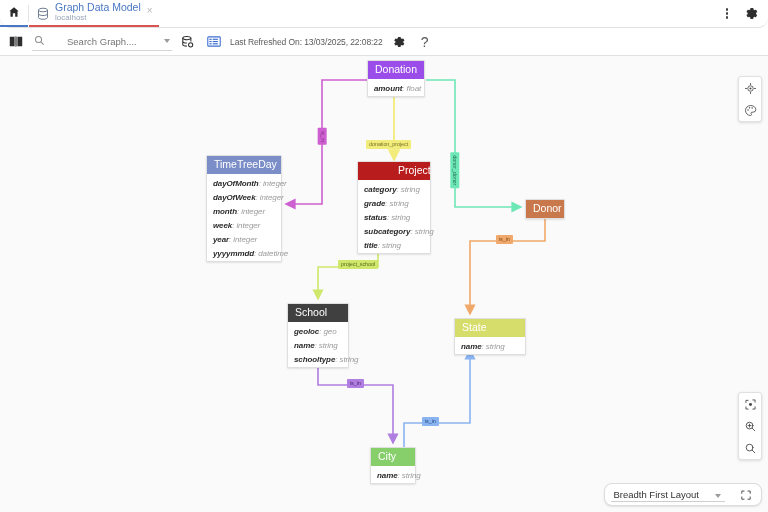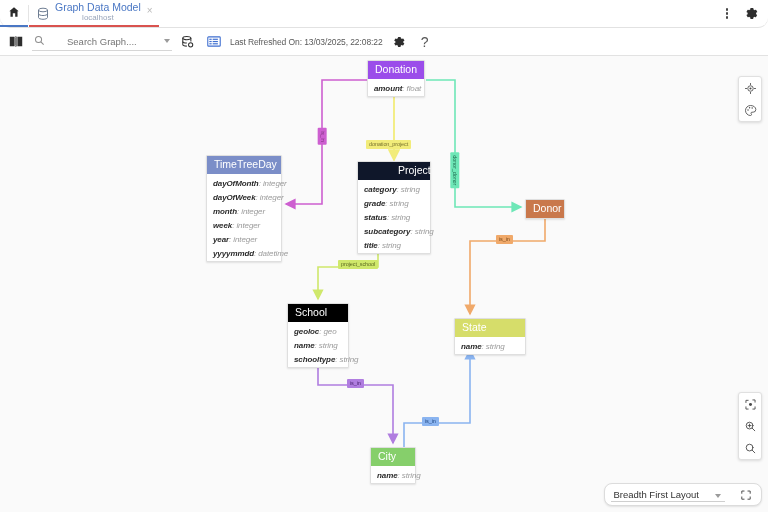--- a/index.html
+++ b/index.html
@@ -23,21 +23,21 @@
   }
   .home-tab svg { width: 12px; height: 12px; }
   .tab-sep { width: 1px; background: #e4e4e4; margin: 5px 0; }
   .doc-tab {
     display: flex; align-items: center; padding: 0 6px 0 8px;
     border-bottom: 2px solid #d9534f; gap: 6px; min-width: 0;
   }
   .doc-tab .dbicon { width: 12px; height: 13px; flex: none; }
   .doc-tab .labels { display: flex; flex-direction: column; justify-content: center; line-height: 1.05; }
   .doc-tab .t-title { font-size: 10.5px; color: #4a77c4; white-space: nowrap; }
-  .doc-tab .t-sub { font-size: 8px; color: #9aa6bb; white-space: nowrap; margin-top: 1px; text-align: center; }
+  .doc-tab .t-sub { font-size: 8px; color: #9aa6bb; white-space: nowrap; margin-top: 1px; }
   .doc-tab .t-close { font-size: 10px; color: #b9b9b9; align-self: flex-start; margin-top: 5px; }
   .tabbar-right {
     margin-left: auto; display: flex; align-items: center; gap: 2px; padding-right: 6px;
   }
   .icon-btn {
     width: 22px; height: 22px; display: flex; align-items: center; justify-content: center;
     color: #3f3f3f;
   }
   .kebab { display: flex; flex-direction: column; gap: 1.5px; align-items: center; }
   .kebab i { width: 2.5px; height: 2.5px; background: #444; border-radius: 50%; display: block; }
@@ -267,36 +267,36 @@
         <div class="prop"><b>dayOfMonth</b>: <span>integer</span></div>
         <div class="prop"><b>dayOfWeek</b>: <span>integer</span></div>
         <div class="prop"><b>month</b>: <span>integer</span></div>
         <div class="prop"><b>week</b>: <span>integer</span></div>
         <div class="prop"><b>year</b>: <span>integer</span></div>
         <div class="prop"><b>yyyymmdd</b>: <span>datetime</span></div>
       </div>
     </div>
 
     <div class="node" style="left:357px; top:105px; width:74px;">
-      <div class="nhead" style="background:#0f172a;padding-left:40px;">Project</div>
+      <div class="nhead" style="background:#b91c1c;padding-left:40px;">Project</div>
       <div class="nprops">
         <div class="prop"><b>category</b>: <span>string</span></div>
         <div class="prop"><b>grade</b>: <span>string</span></div>
         <div class="prop"><b>status</b>: <span>string</span></div>
         <div class="prop"><b>subcategory</b>: <span>string</span></div>
         <div class="prop"><b>title</b>: <span>string</span></div>
       </div>
     </div>
 
     <div class="node" style="left:525px; top:143px; width:40px;">
       <div class="nhead" style="background:#c9784c;">Donor</div>
     </div>
 
     <div class="node" style="left:287px; top:247px; width:62px;">
-      <div class="nhead" style="background:#000000;">School</div>
+      <div class="nhead" style="background:#404040;">School</div>
       <div class="nprops">
         <div class="prop"><b>geoloc</b>: <span>geo</span></div>
         <div class="prop"><b>name</b>: <span>string</span></div>
         <div class="prop"><b>schooltype</b>: <span>string</span></div>
       </div>
     </div>
 
     <div class="node" style="left:454px; top:262px; width:72px;">
       <div class="nhead" style="background:#d6dd6a;">State</div>
       <div class="nprops">

